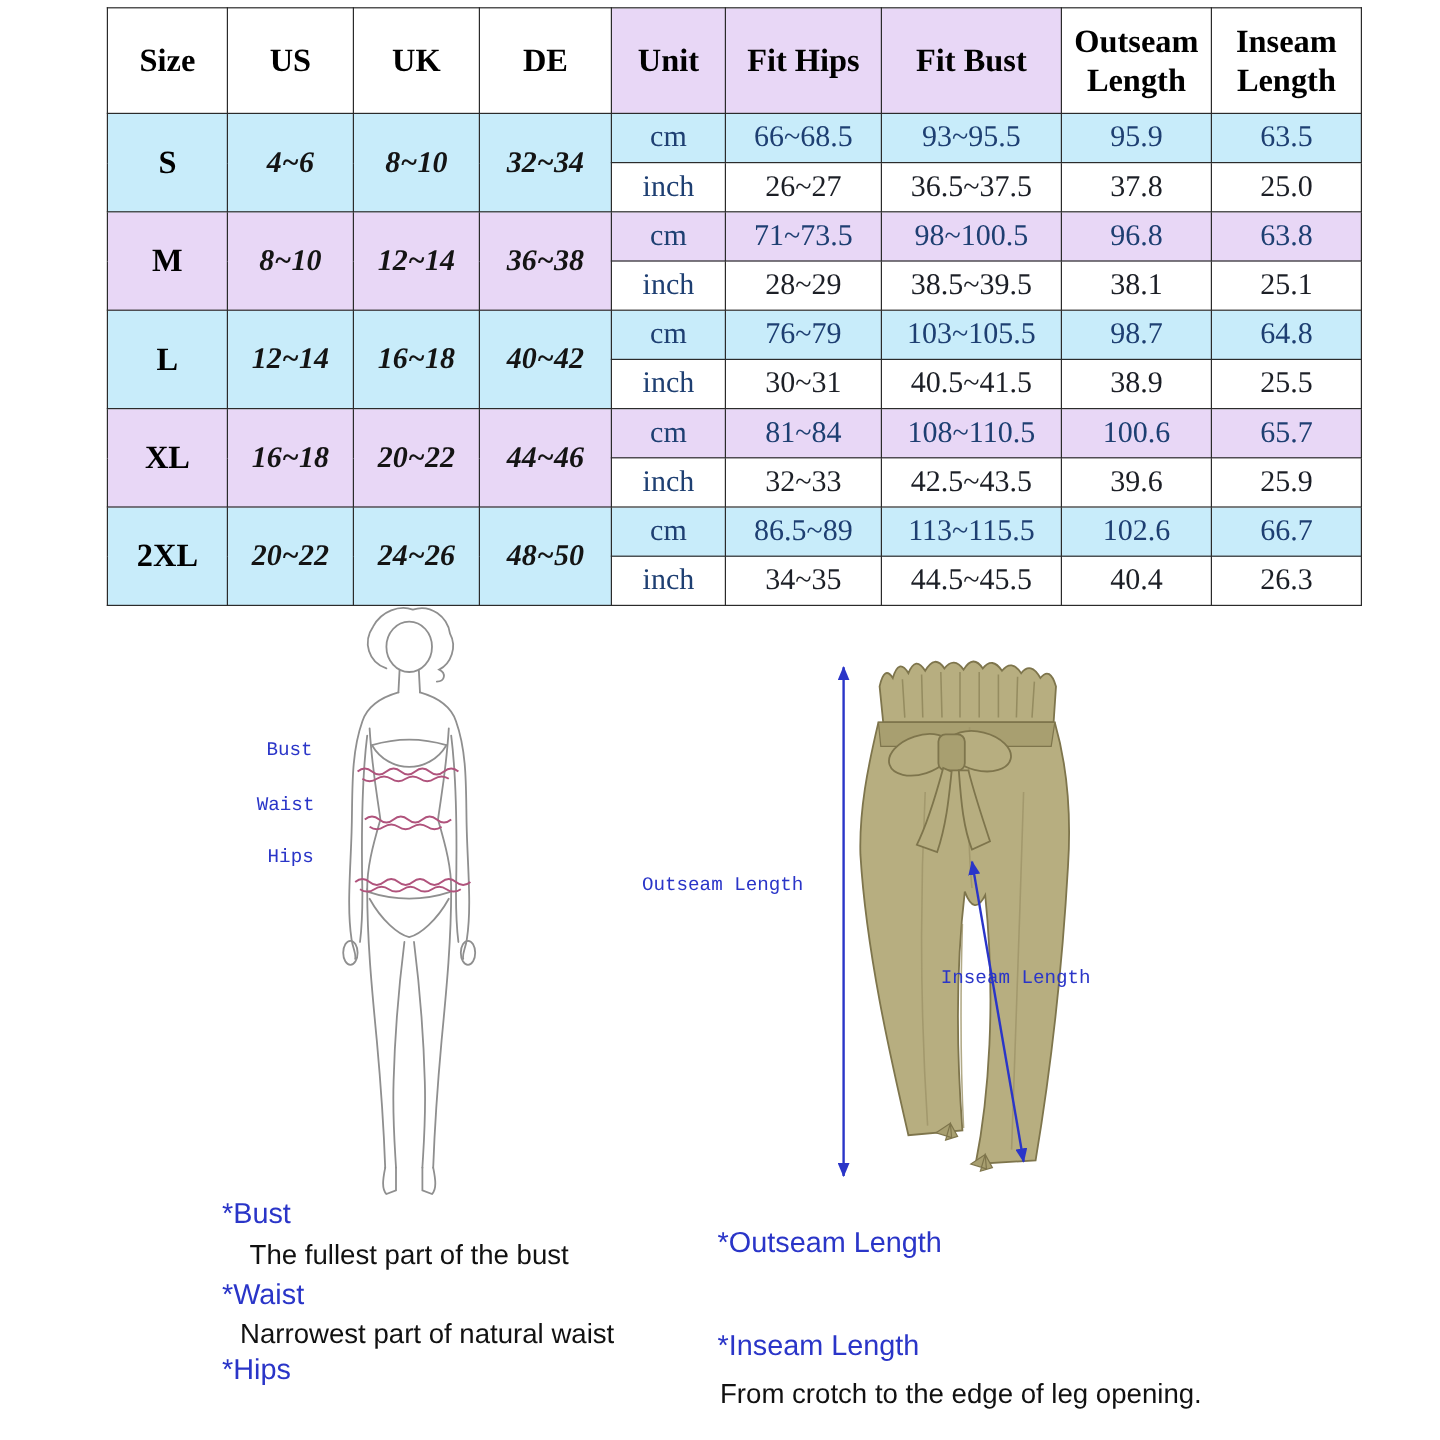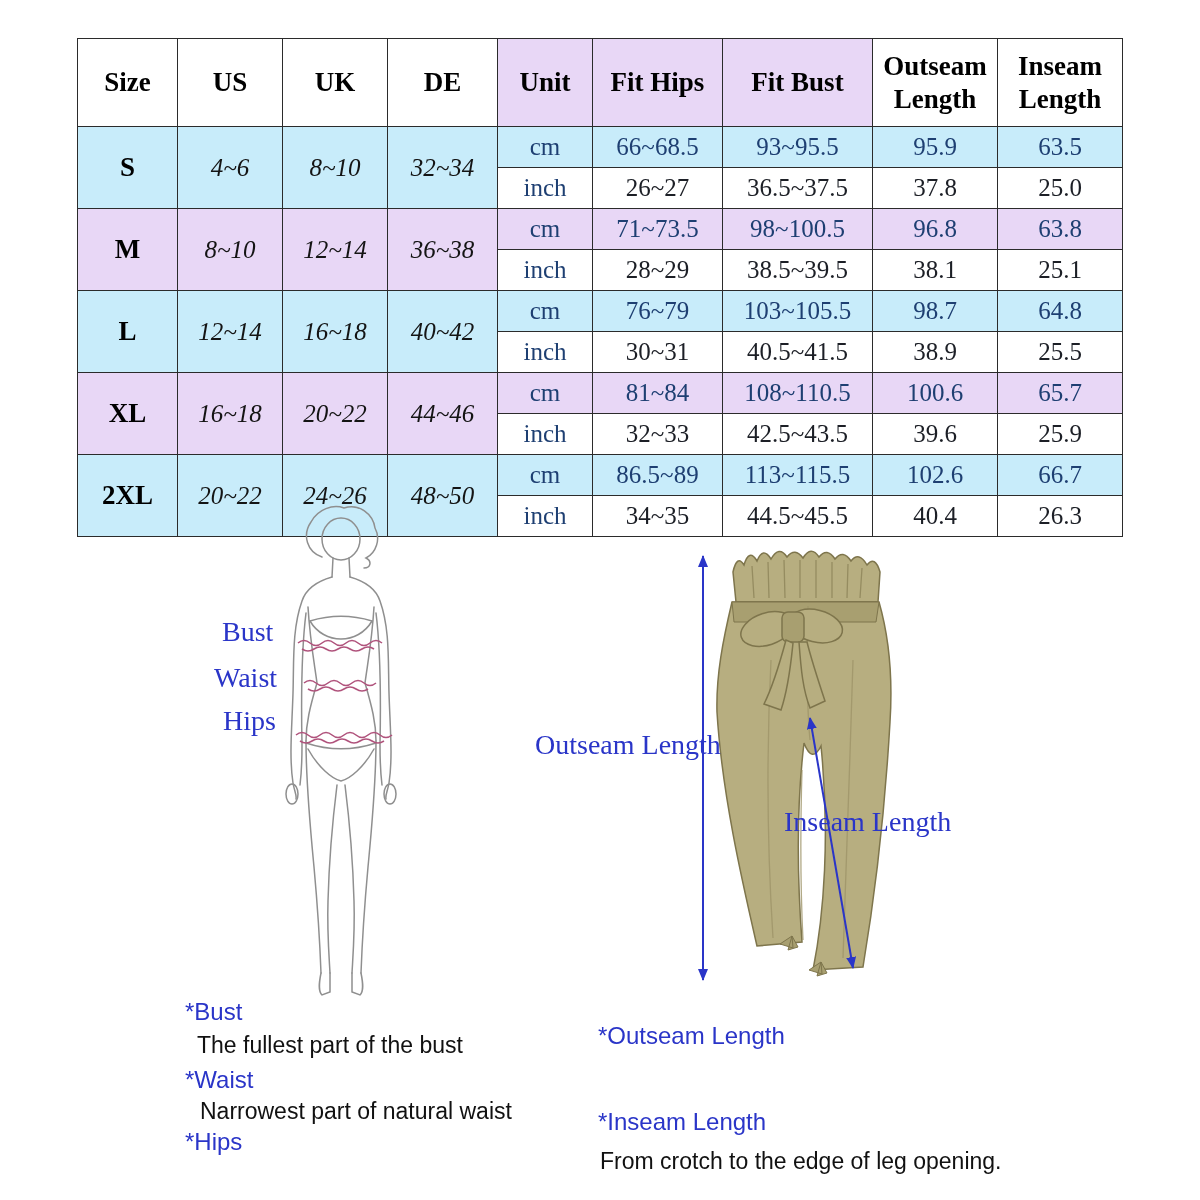--- a/index.html
+++ b/index.html
@@ -6,45 +6,45 @@
   html,body { background:#fff; }
   body {
     width:1200px; height:1200px;
     font-family:"Liberation Serif", serif;
     position:relative; overflow:hidden;
   }
   .page { position:relative; width:1200px; height:1200px; background:#fff; }
 
   
   table.size-table {
-    position:absolute; left:77px; top:6px;
-    border-collapse:collapse; table-layout:fixed;margin-top:32px;
+    position:absolute; left:89px; top:6px;
+    border-collapse:collapse; table-layout:fixed;
   }
   .size-table th, .size-table td {
     border:1px solid #2b2b2b; text-align:center; vertical-align:middle; padding:0 2px;
   }
   .size-table th {
     font-size:27px; font-weight:bold; color:#000; height:88px;
     background:#fff; line-height:1.2;
   }
   .size-table th.tint-purple { background:var(--row-purple, #e8d7f6); }
   .size-table td { height:41px; font-size:25px; background:#fff; }
   td.row-blue   { background:var(--row-blue, #c8ecfa); }
   td.row-purple { background:var(--row-purple, #e8d7f6); }
   td.row-white  { background:#ffffff; }
   td.size-col { font-weight:bold; font-size:27px; color:#000; }
-  td.intl { font-style:italic; font-weight:normal; color:#141414; }
+  td.intl { font-style:italic; font-weight:bold; color:#141414; }
   td.unit { color:var(--num-navy, #1e3f72); }
   td.num  { color:var(--num-navy, #1e3f72); }
   td.num-inch { color:var(--num-dark, #1c1f26); }
 
   
   .fig-label {
-    position:absolute; font-family:Liberation Serif, serif;
-    font-size:28px; color:var(--label-blue, #2a35c8); white-space:nowrap;
+    position:absolute; font-family:Liberation Mono, monospace;
+    font-size:16px; color:var(--label-blue, #2a35c8); white-space:nowrap;
   }
   .note-title {
     position:absolute; font-family:"Liberation Sans", sans-serif;
     font-size:24px; color:var(--label-blue, #2a35c8); white-space:nowrap;
   }
   .note-desc {
     position:absolute; font-family:"Liberation Sans", sans-serif;
     font-size:23px; color:#111; white-space:nowrap;
   }
   svg.figure { position:absolute; }
@@ -254,21 +254,21 @@
       <path d="M281,422 l-12,8 l13,4 Z M281,422 l-4,14 l10,-3 Z" style="fill:var(--pants-dark,#a89f70); stroke:var(--pants-stroke,#7e754c)" stroke-width="1"></path>
     </g>
     <line x1="163" y1="16" x2="163" y2="440" style="stroke:var(--label-blue,#2a35c8)" stroke-width="2" marker-start="url(#ah)" marker-end="url(#ah)"></line>
     <line x1="270" y1="178" x2="313" y2="428" style="stroke:var(--label-blue,#2a35c8)" stroke-width="2" marker-start="url(#ah)" marker-end="url(#ah)"></line>
   </svg>
 
   <div class="fig-label" style="left:535px; top:729px;">Outseam Length</div>
   <div class="fig-label" style="left:784px; top:806px;">Inseam Length</div>
 
   <div class="note-title" style="left:185px; top:998px;">*Bust</div>
-  <div class="note-desc" style="left:197px; top:1032px;">The fullest part of the bust</div>
+  <div class="note-desc" style="left:208px; top:1032px;">The fullest part of the bust</div>
   <div class="note-title" style="left:185px; top:1066px;">*Waist</div>
   <div class="note-desc" style="left:200px; top:1098px;">Narrowest part of natural waist</div>
   <div class="note-title" style="left:185px; top:1128px;">*Hips</div>
 
   <div class="note-title" style="left:598px; top:1022px;">*Outseam Length</div>
   <div class="note-title" style="left:598px; top:1108px;">*Inseam Length</div>
   <div class="note-desc" style="left:600px; top:1148px;">From crotch to the edge of leg opening.</div>
 
 </div>
 

